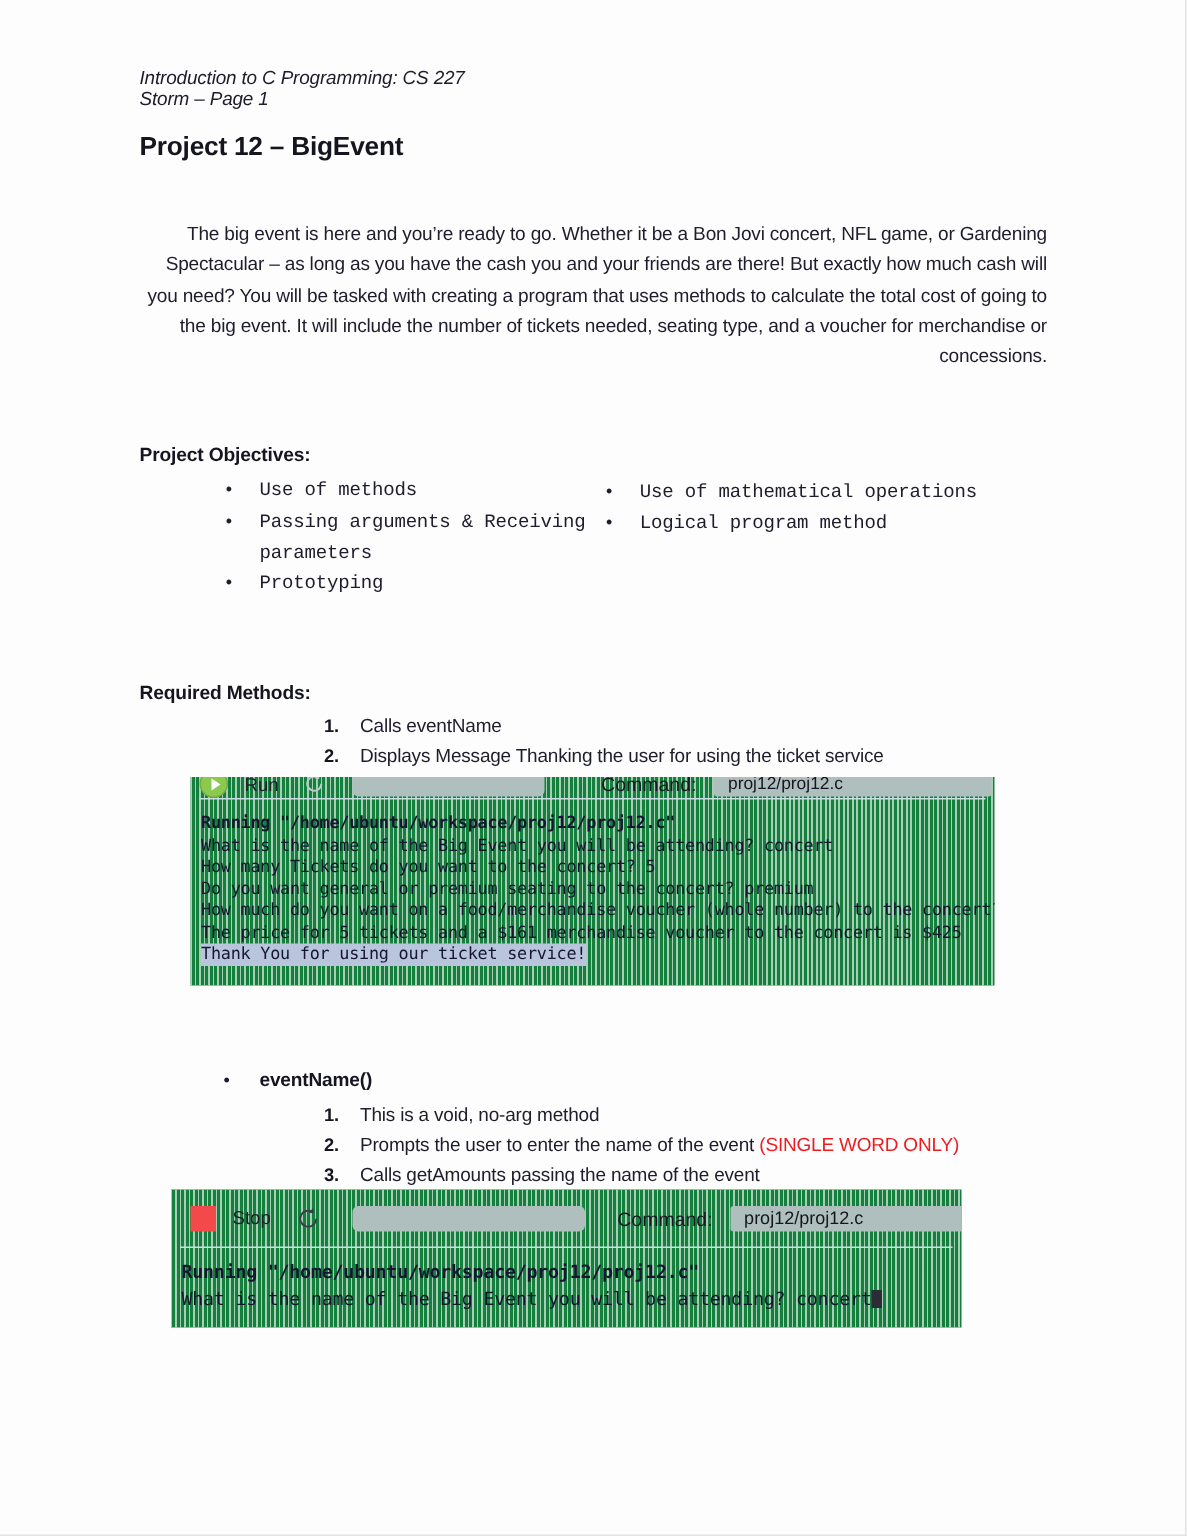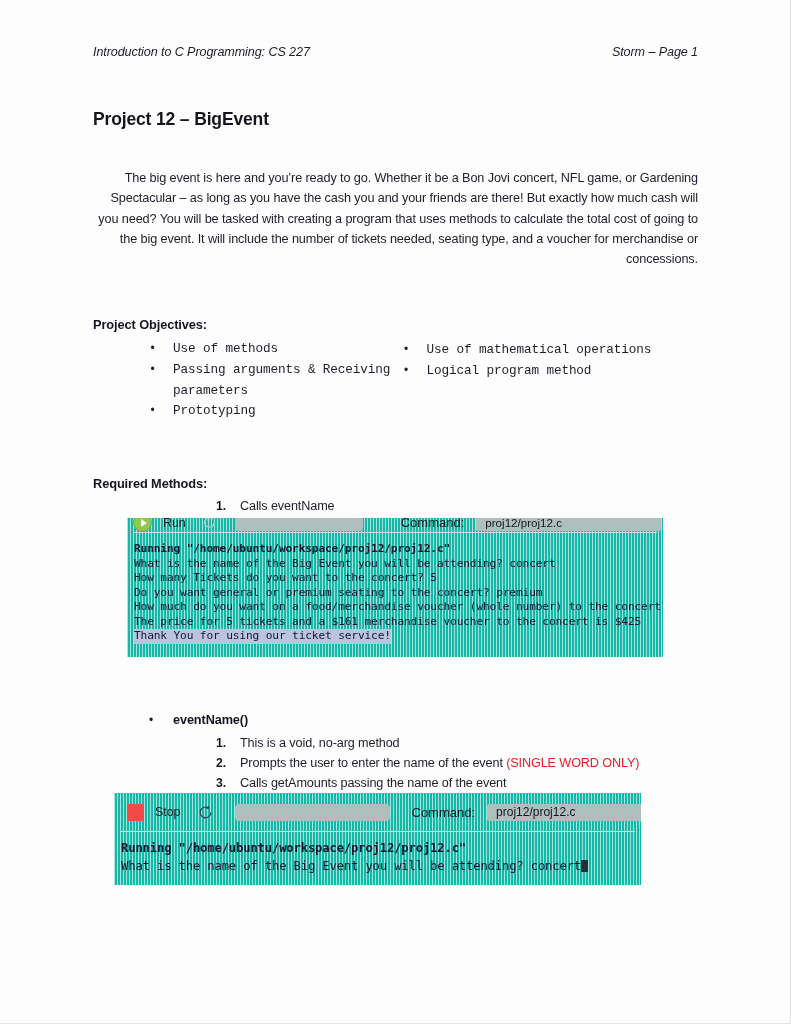--- a/index.html
+++ b/index.html
@@ -34,25 +34,26 @@
 
   
   .doc-header {
     display: flex;
     justify-content: space-between;
     align-items: baseline;
     font-style: italic;
     font-size: 12.6px;
     letter-spacing: -0.1px;
     color: #1c1c2b;
+    flex-direction: column;
   }
 
   
   .doc-title {
-    margin-top: 50px;
+    margin-top: 14px;
     font-size: 17.5px;
     font-weight: bold;
     letter-spacing: -0.15px;
     color: #15151f;
   }
 
   
   .intro {
     margin-top: 38px;
     font-size: 12.7px;
@@ -148,21 +149,21 @@
     top: 0;
     font-weight: bold;
     font-size: 12.2px;
     color: #15151f;
   }
   .note-red { color: #ee1c21; }
 
   
   .term {
     position: absolute;
-    background: #14b8a6;
+    background: #15803d;
     overflow: hidden;
   }
   
   .term::after {
     content: "";
     position: absolute;
     inset: 0;
     pointer-events: none;
     background: repeating-linear-gradient(
       to right,

